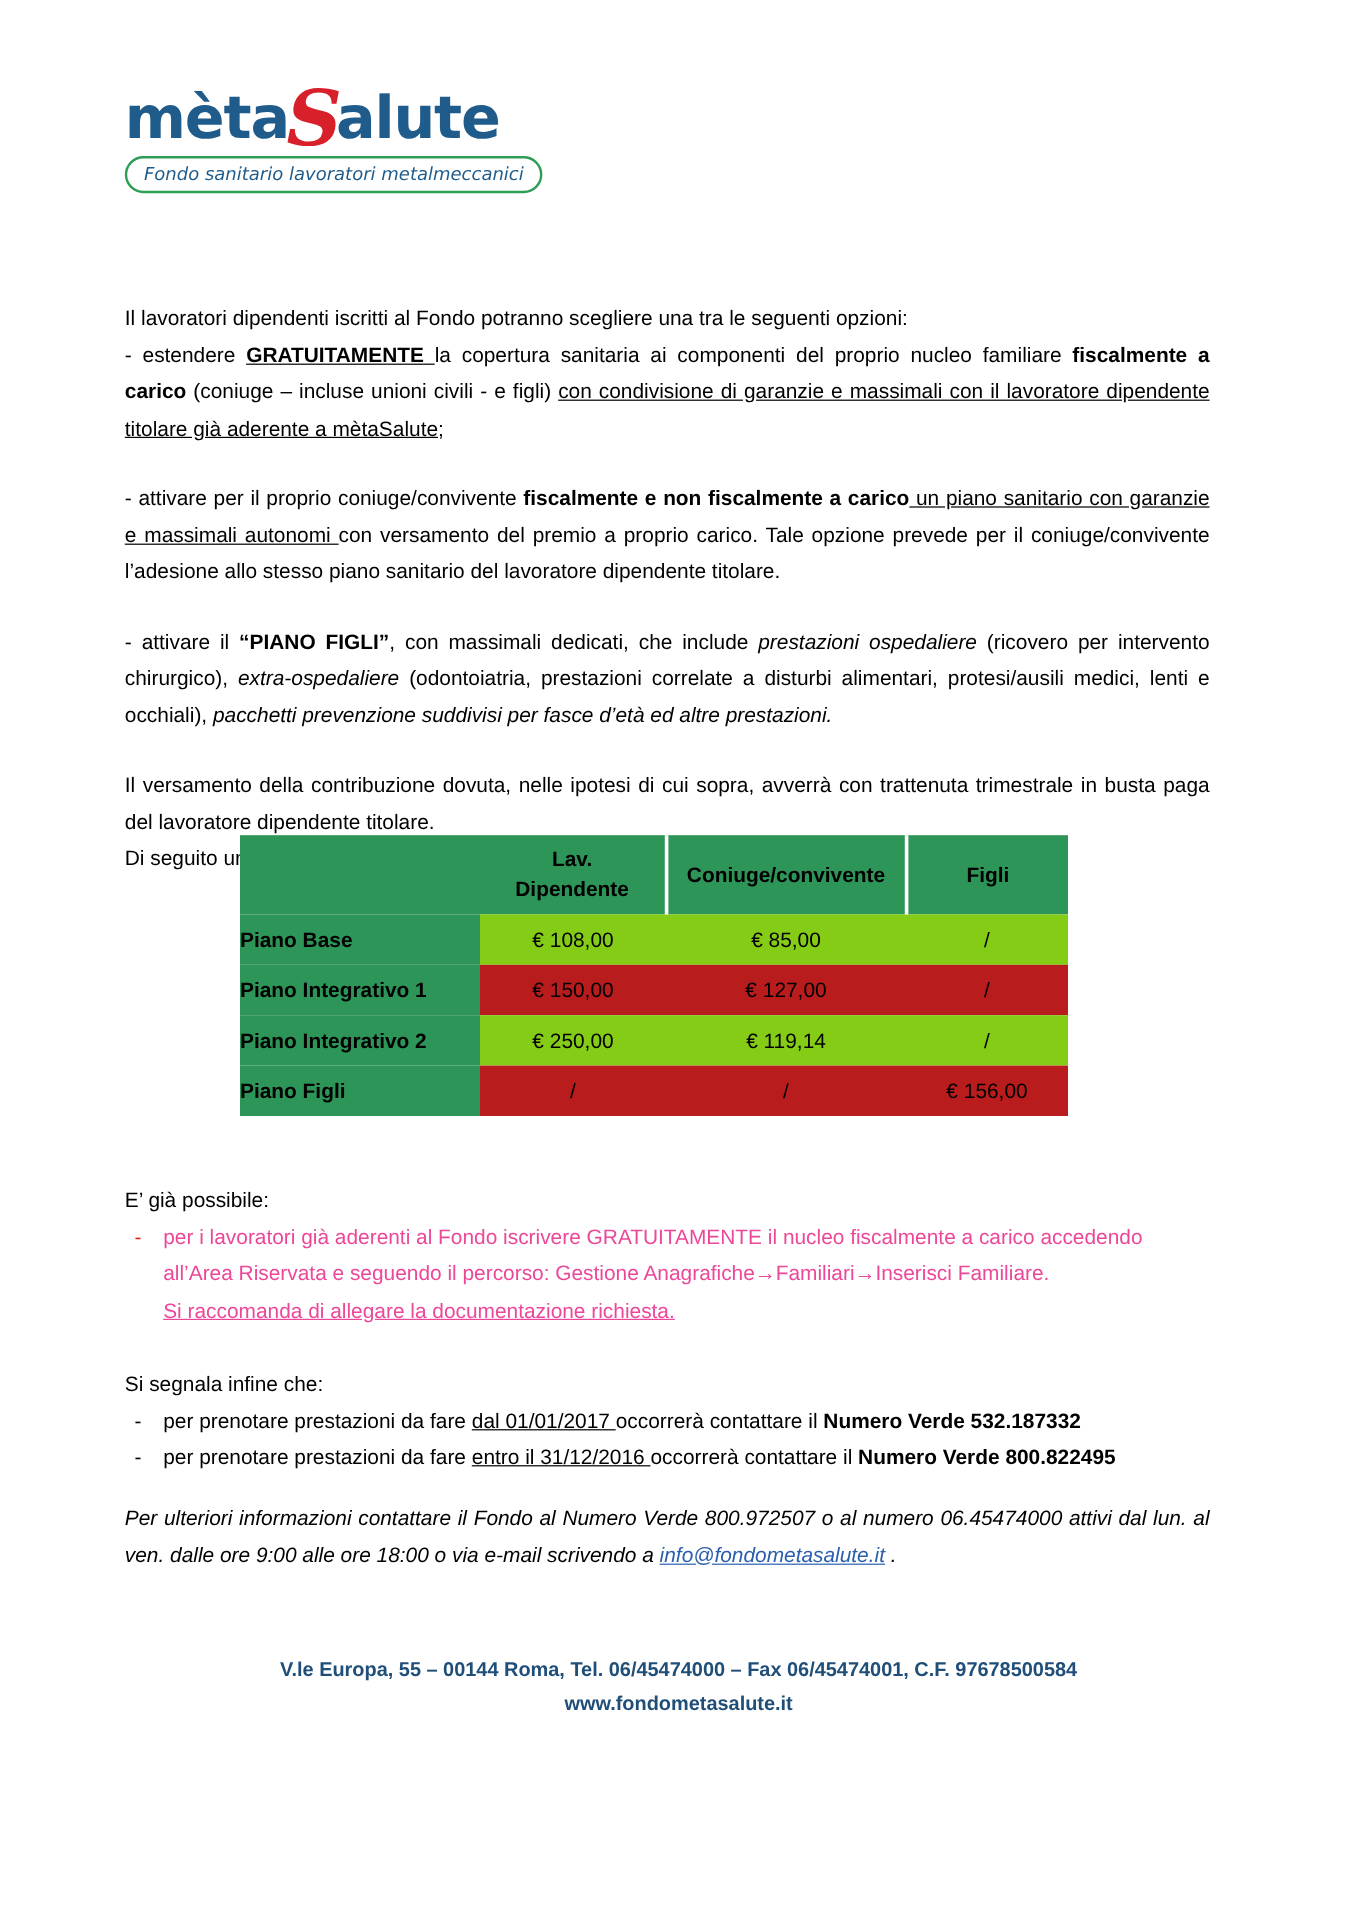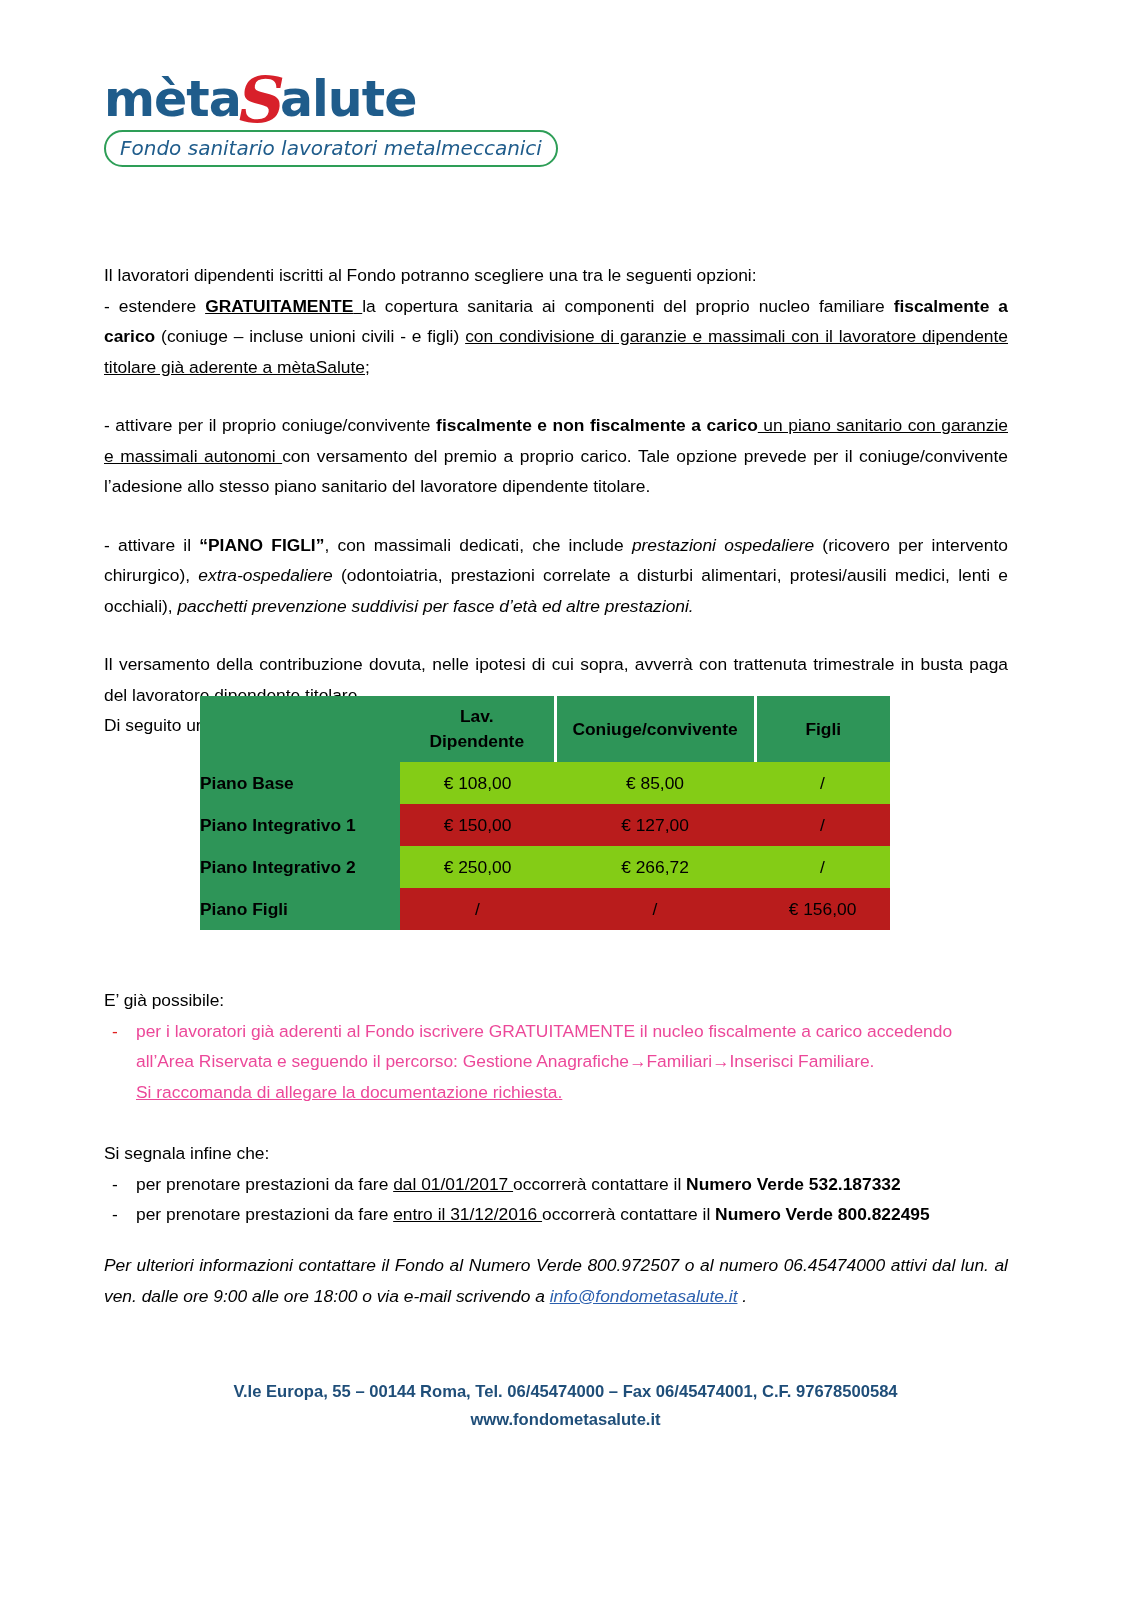--- a/index.html
+++ b/index.html
@@ -60,31 +60,31 @@
     margin-left: -6px;
   }
   .logo-tagline {
     margin-top: 6px;
     border: 2px solid #2E9E57;
     border-radius: 22px;
     padding: 4px 14px 5px 14px;
     display: inline-block;
     font-family: "DejaVu Sans", sans-serif;
     font-style: italic;
-    font-size: 20px;
+    font-size: 15px;
     color: #1F5C8B;
     white-space: nowrap;
     font-weight: 500;
   }
 
   
   .content {
     position: absolute;
     left: 104px;
-    top: 260px;
+    top: 250px;
     width: 904px;
   }
   p.body {
     margin: 0 0 0 0;
     font-size: 17.4px;
     line-height: 30.5px;
     text-align: justify;
     text-justify: inter-word;
     color: #000;
   }
@@ -277,21 +277,21 @@
         </tr>
         <tr>
           <td class="row-label">Piano Integrativo 1</td>
           <td class="val-cell shade-b">€ 150,00</td>
           <td class="val-cell shade-b">€ 127,00</td>
           <td class="val-cell shade-b">/</td>
         </tr>
         <tr>
           <td class="row-label">Piano Integrativo 2</td>
           <td class="val-cell shade-a">€ 250,00</td>
-          <td class="val-cell shade-a">€ 266,72</td>
+          <td class="val-cell shade-a">€ 119,14</td>
           <td class="val-cell shade-a">/</td>
         </tr>
         <tr>
           <td class="row-label">Piano Figli</td>
           <td class="val-cell shade-b">/</td>
           <td class="val-cell shade-b">/</td>
           <td class="val-cell shade-b">€ 156,00</td>
         </tr>
       </tbody>
     </table>

